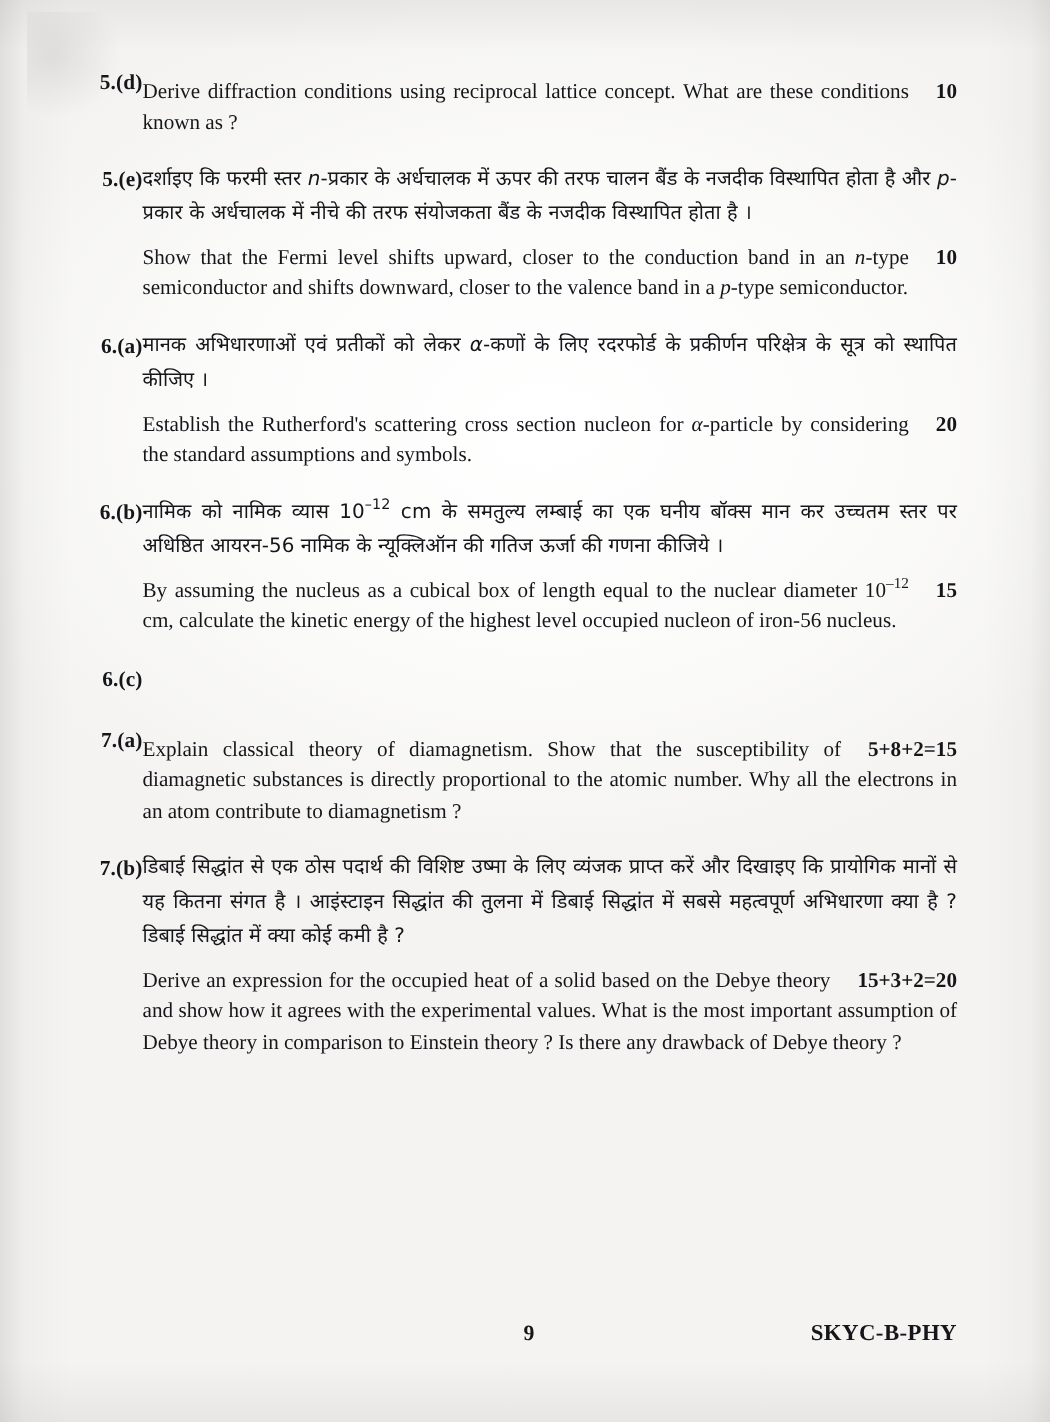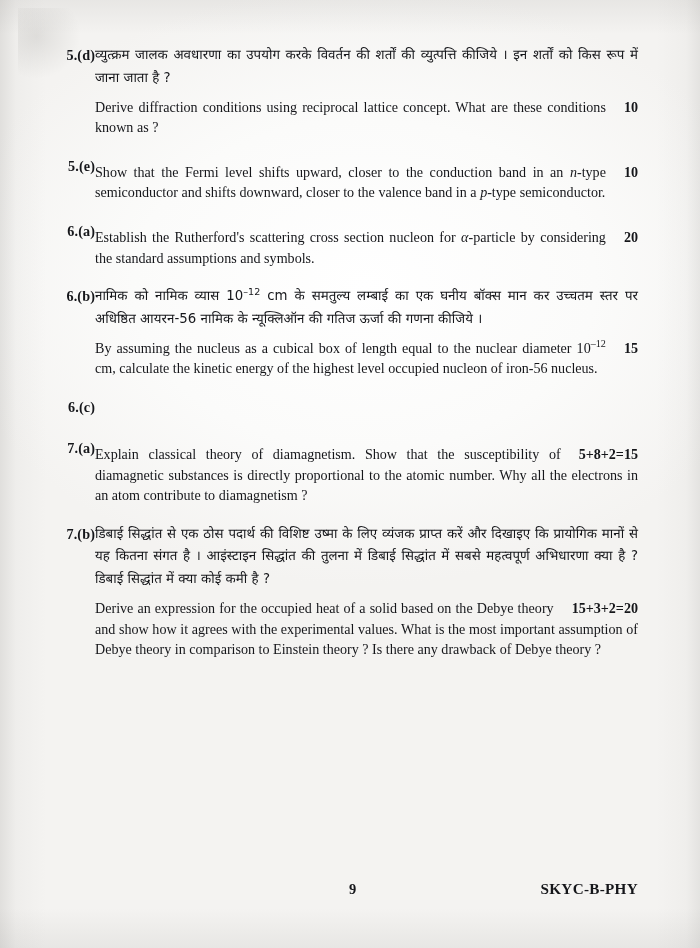--- a/index.html
+++ b/index.html
@@ -136,39 +136,40 @@
 </head>
 <body>
 
 <div class="page">
 
   <div class="content">
 
     <div class="qblock">
       <div class="qnum">5.(d)</div>
       <div class="qbody">
-        <p class="hindi">व्युत्क्रम जालक अवधारणा का उपयोग करके विवर्तन की शर्तों की व्युत्पत्ति कीजिये । इन शर्तों को किस रूप में जाना जाता है ?</p>
         <p class="english mt marks-line"><span class="marks">10</span><span>Derive diffraction conditions using reciprocal lattice concept. What are these conditions known as ?</span></p>
       </div>
     </div>
 
     <div class="gap-md"></div>
 
     <div class="qblock">
       <div class="qnum">5.(e)</div>
       <div class="qbody">
+        <p class="hindi"><span>दर्शाइए कि फरमी स्तर </span><i class="it">n</i><span>-प्रकार के अर्धचालक में ऊपर की तरफ चालन बैंड के नजदीक विस्थापित होता है और </span><i class="it">p</i><span>-प्रकार के अर्धचालक में नीचे की तरफ संयोजकता बैंड के नजदीक विस्थापित होता है ।</span></p>
         <p class="english mt marks-line"><span class="marks">10</span><span>Show that the Fermi level shifts upward, closer to the conduction band in an </span><i class="it">n</i><span>-type semiconductor and shifts downward, closer to the valence band in a </span><i class="it">p</i><span>-type semiconductor.</span></p>
       </div>
     </div>
 
     <div class="gap-md"></div>
 
     <div class="qblock">
       <div class="qnum">6.(a)</div>
       <div class="qbody">
+        <p class="hindi"><span>मानक अभिधारणाओं एवं प्रतीकों को लेकर </span><i class="it">α</i><span>-कणों के लिए रदरफोर्ड के प्रकीर्णन परिक्षेत्र के सूत्र को स्थापित कीजिए ।</span></p>
         <p class="english mt marks-line"><span class="marks">20</span><span>Establish the Rutherford's scattering cross section nucleon for </span><i class="it">α</i><span>-particle by considering the standard assumptions and symbols.</span></p>
       </div>
     </div>
 
     <div class="gap-md"></div>
 
     <div class="qblock">
       <div class="qnum">6.(b)</div>
       <div class="qbody">
         <p class="hindi"><span>नामिक को नामिक व्यास 10</span><sup>–12</sup><span> cm के समतुल्य लम्बाई का एक घनीय बॉक्स मान कर उच्चतम स्तर पर अधिष्ठित आयरन-56 नामिक के न्यूक्लिऑन की गतिज ऊर्जा की गणना कीजिये ।</span></p>

